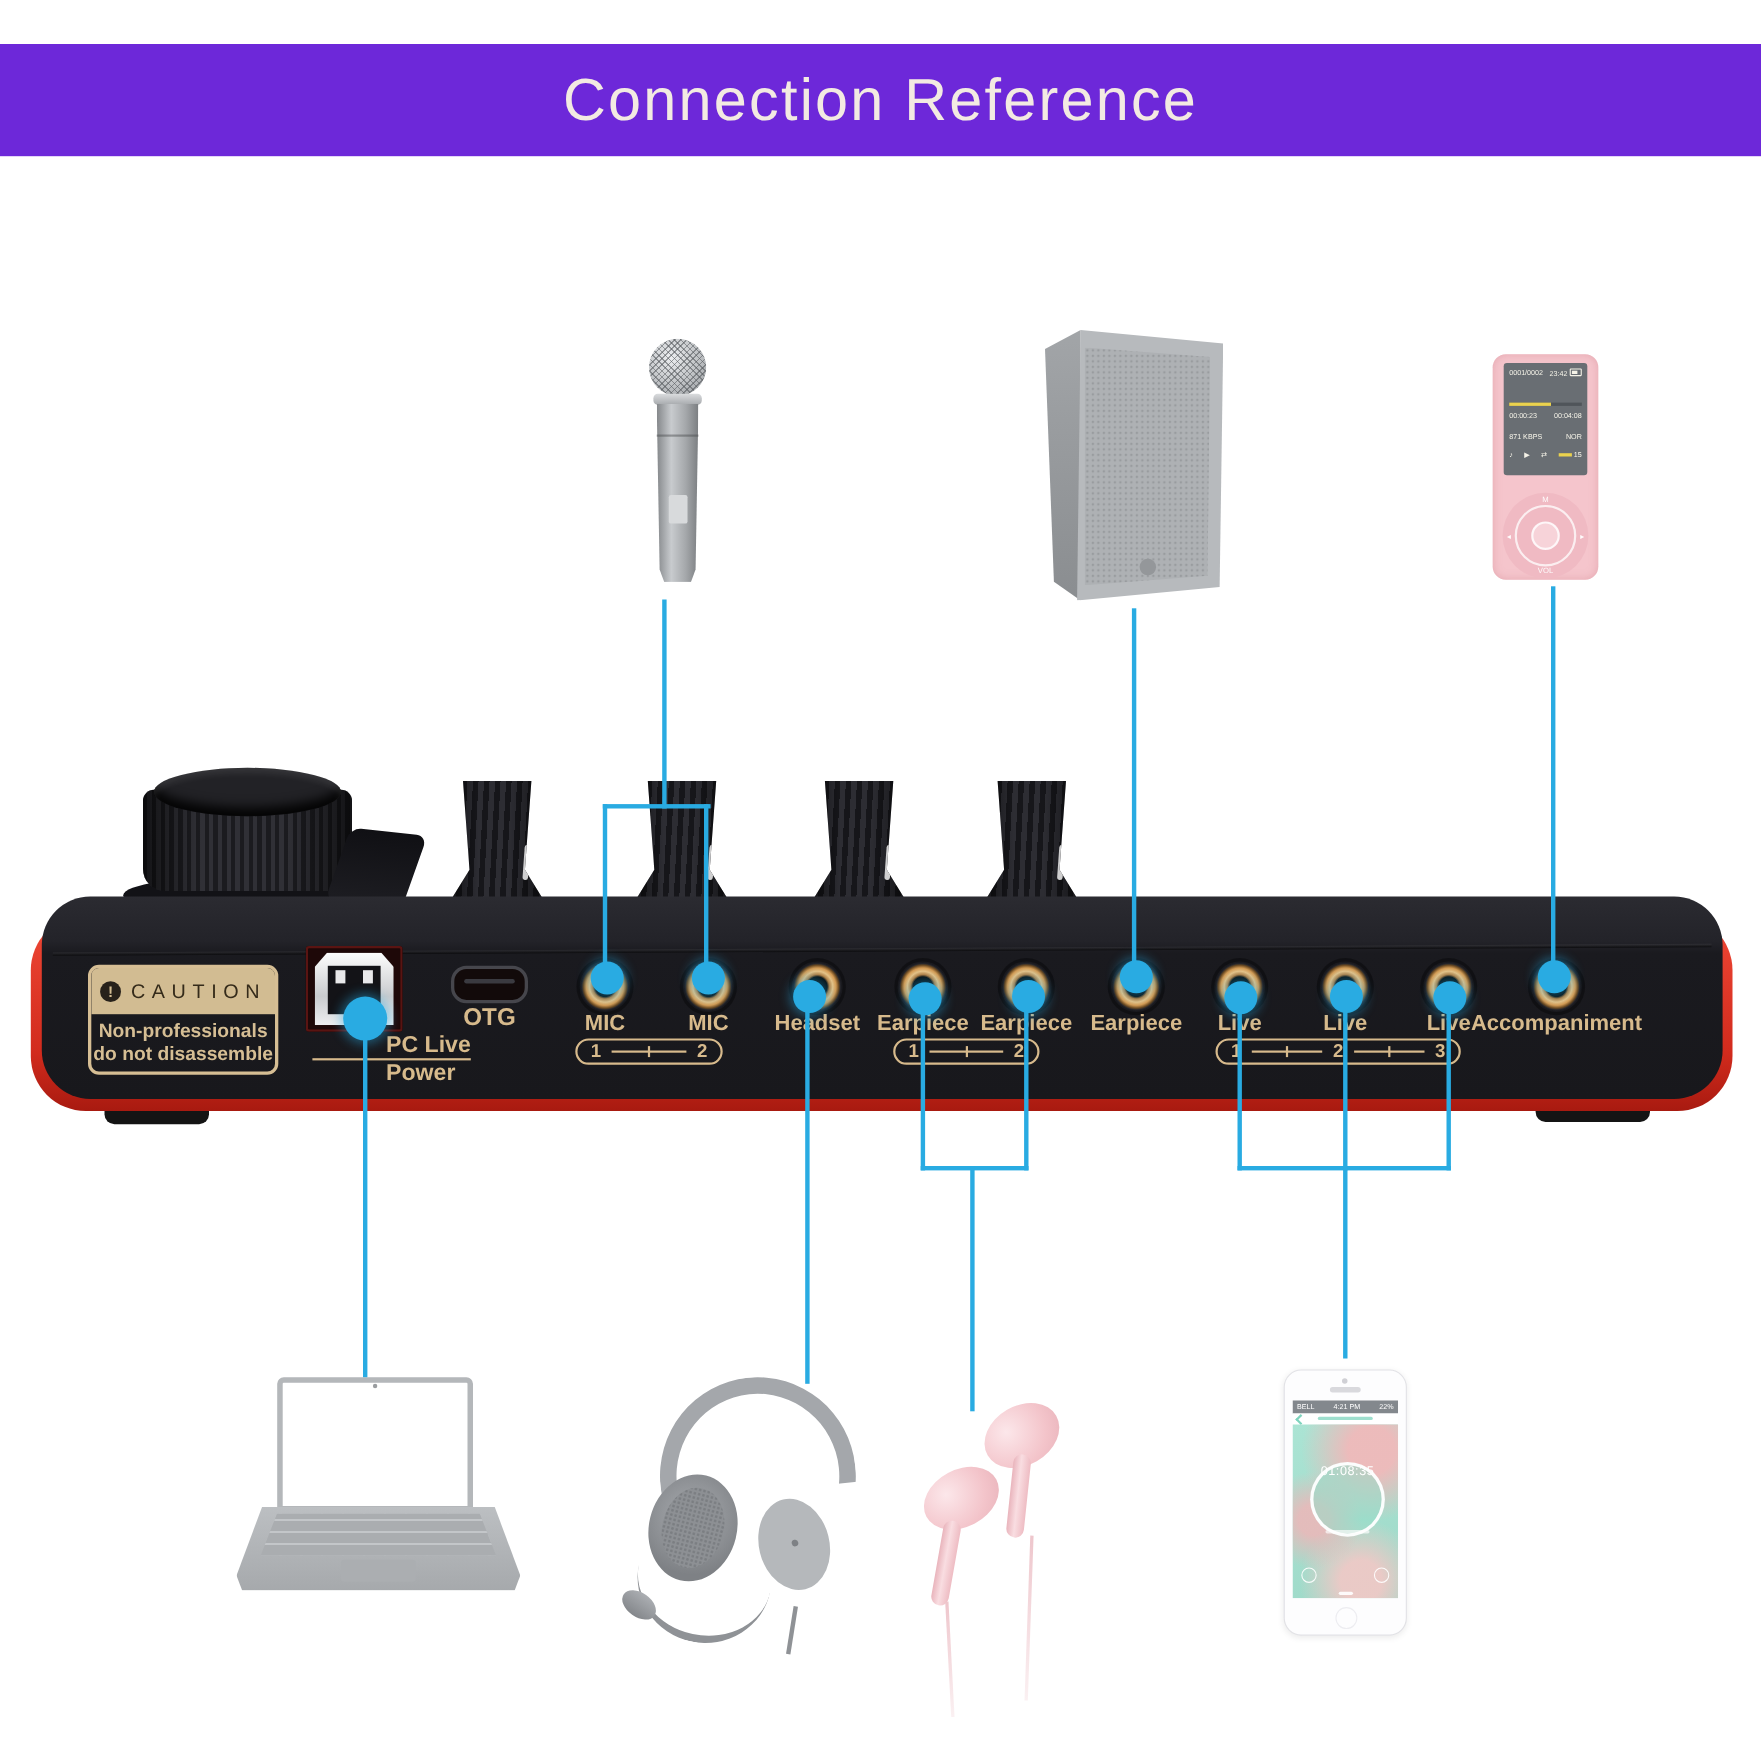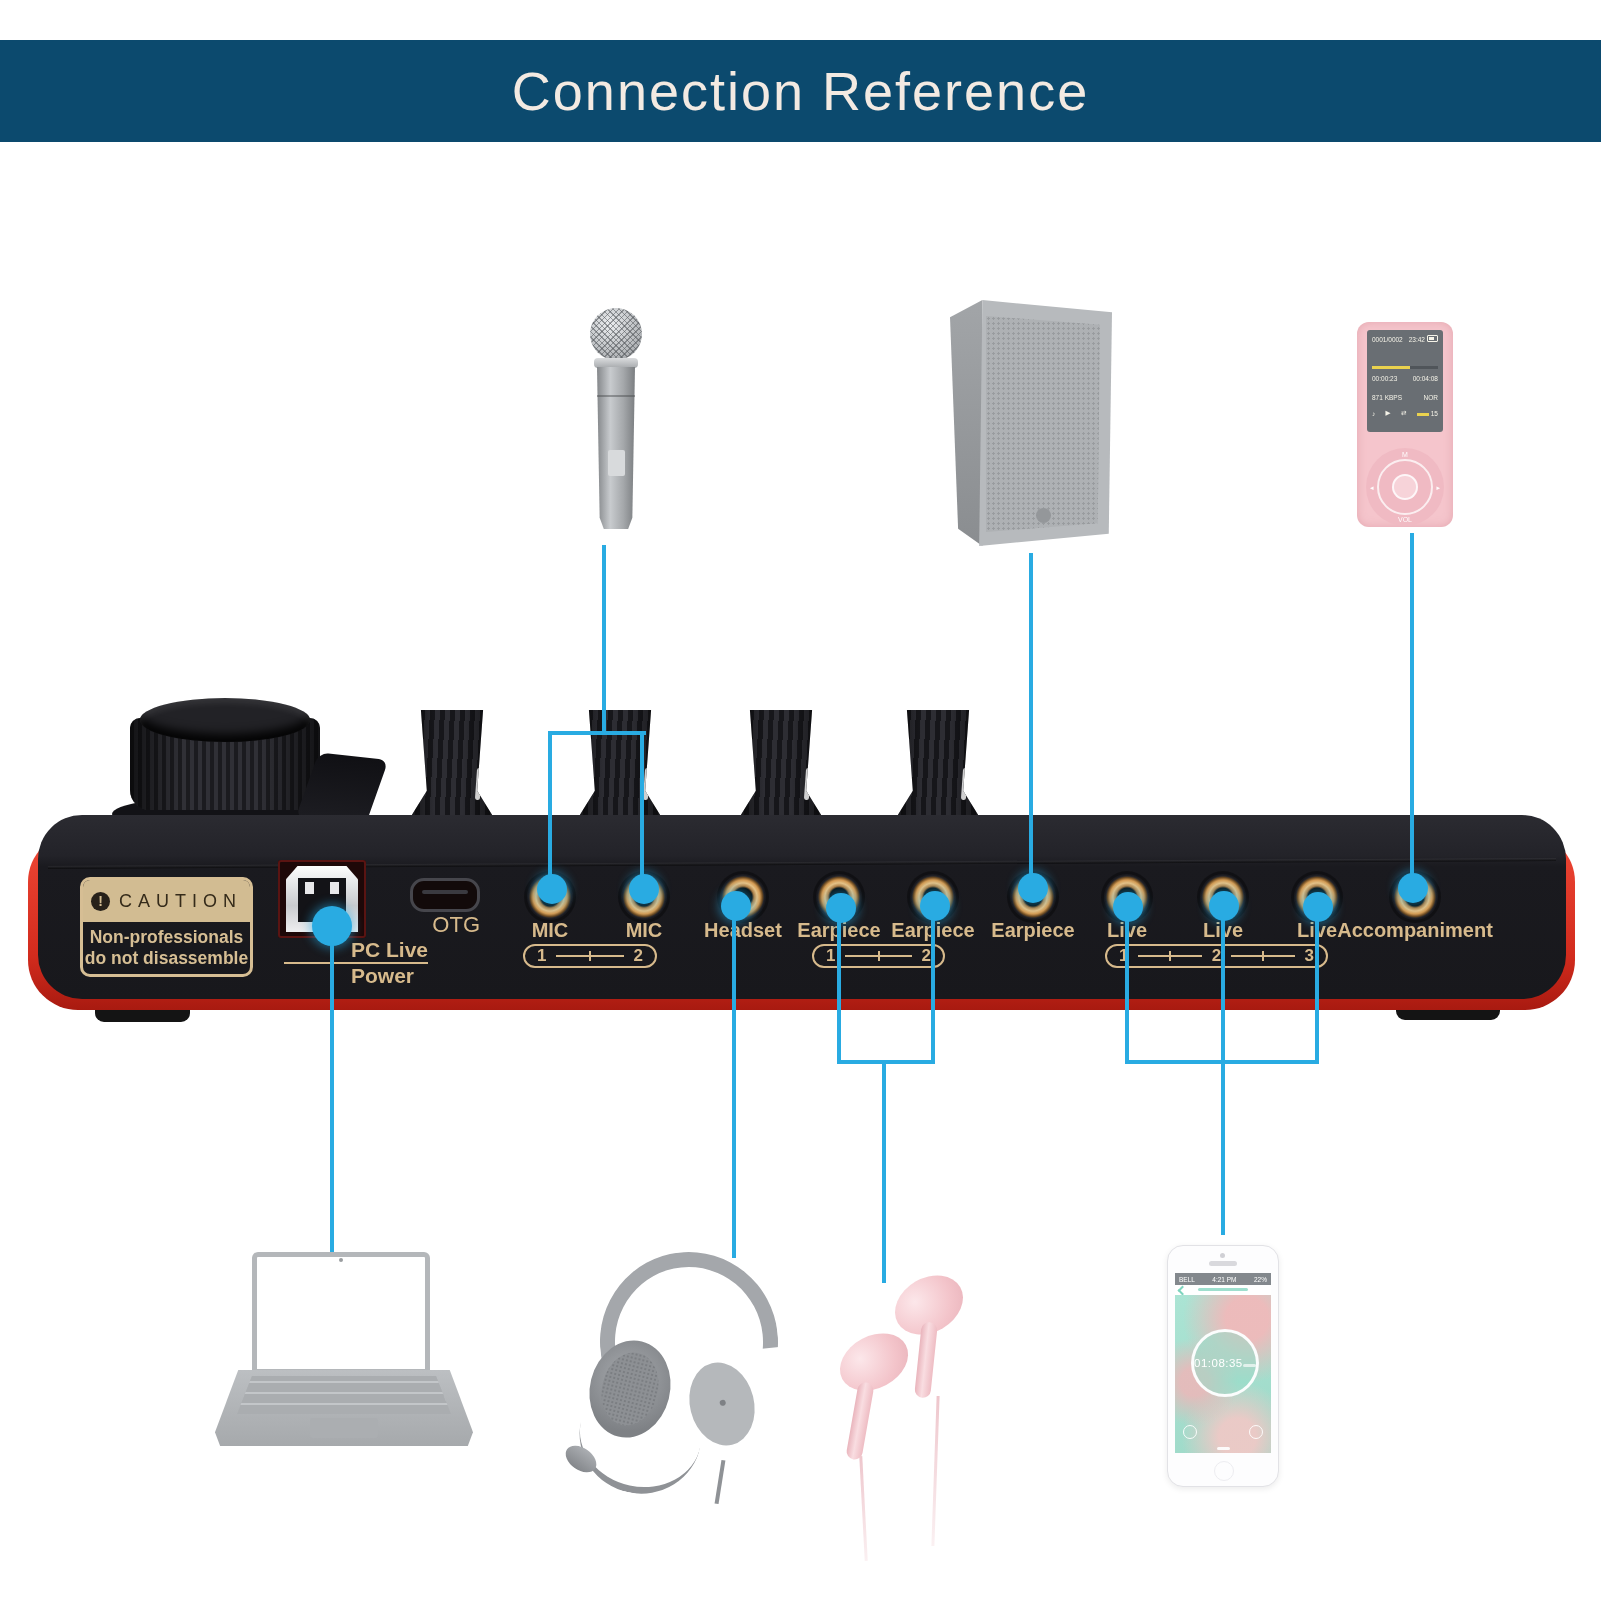--- a/index.html
+++ b/index.html
@@ -1,20 +1,20 @@
 <!DOCTYPE html>
 <html><head>
 <meta charset="utf-8">
 <style>
   html,body{margin:0;padding:0;background:#fff;}
   .canvas{position:relative;width:1601px;height:1601px;background:#ffffff;overflow:hidden;
           font-family:"Liberation Sans",sans-serif;}
 
   
-  .titlebar{position:absolute;left:0;top:40px;width:1601px;height:102px;background:#0c4a6e;
+  .titlebar{position:absolute;left:0;top:40px;width:1601px;height:102px;background:#6d28d9;
             display:flex;align-items:center;justify-content:center;text-align:right;}
   .titlebar h1{margin:0;font-size:54px;font-weight:400;color:#F3EAE2;letter-spacing:2px;}
 
   
   .mixer-red{position:absolute;left:28px;top:832px;width:1547px;height:178px;border-radius:50px;
              background:linear-gradient(180deg,#ef4836 0%,#d22b1d 70%,#a81a10 100%);z-index:2;}
   .mixer-body{position:absolute;left:38px;top:815px;width:1528px;height:184px;border-radius:44px;
               background:linear-gradient(180deg,#2b2b31 0%,#232329 22%,#1a1a1f 28%,#18181c 100%);z-index:3;}
   .seam{position:absolute;left:10px;right:10px;top:47px;height:3px;
         background:linear-gradient(180deg,rgba(255,255,255,0.07),rgba(0,0,0,0.55));transform:rotate(-0.3deg);}
@@ -56,22 +56,22 @@
              background:linear-gradient(180deg,#fdfdfd,#c9cbce 60%,#eeeef0);}
   .usb-inner{position:absolute;left:12px;top:12px;width:48px;height:44px;background:#131317;}
   .usb-pin{position:absolute;top:4px;width:9px;height:12px;background:#e8e8ea;}
   .pclive{position:absolute;left:246px;top:123px;width:144px;color:#D7BA8C;font-weight:bold;font-size:21px;
           line-height:23px;text-align:right;}
   .pclive .u{display:block;border-bottom:2px solid #D7BA8C;padding-bottom:1px;}
   .pclive .p{display:block;padding-right:14px;}
   .otg-slot{position:absolute;left:372px;top:63px;width:64px;height:28px;border-radius:14px;background:#120a0a;
             border:3px solid #46464c;}
   .otg-slot::after{content:"";position:absolute;left:9px;top:9px;right:9px;height:4px;background:#3a3a40;border-radius:2px;}
-  .otg-label{position:absolute;left:372px;top:97px;width:70px;text-align:right;color:#D7BA8C;
-             font-weight:normal;font-size:22px;}
+  .otg-label{position:absolute;left:372px;top:97px;width:70px;text-align:center;color:#D7BA8C;
+             font-weight:bold;font-size:22px;}
 
   
   .jack{position:absolute;top:59px;width:46px;height:46px;border-radius:50%;
         background:radial-gradient(circle,#050505 0 9px,#3a2510 9.5px,#b87e3e 11px,#e9c386 14px,#d49a52 17px,#6b4a22 19.5px,#25252a 21px,rgba(0,0,0,0) 22px);
         box-shadow:0 0 0 3px rgba(0,0,0,0.35);}
   .plabel{position:absolute;top:104px;width:120px;text-align:center;color:#D7BA8C;font-weight:bold;font-size:20px;}
   .pill{position:absolute;top:129px;height:20px;border:2px solid #D7BA8C;border-radius:13px;display:flex;
         align-items:center;color:#D7BA8C;font-weight:bold;font-size:17px;padding:0 12px;}
   .tick{flex:1;height:2px;background:#D7BA8C;margin:0 10px;position:relative;}
   .tick::after{content:"";position:absolute;left:50%;margin-left:-1px;top:-4px;width:2px;height:10px;background:#D7BA8C;}
@@ -180,21 +180,21 @@
   .ph-nav{height:10px;background:#fff;position:relative;}
   .ph-nav-back{position:absolute;left:4px;top:2px;width:5px;height:5px;border-left:2px solid #7ed4be;
              border-bottom:2px solid #7ed4be;transform:rotate(45deg);}
   .ph-nav-title{position:absolute;left:23px;top:3px;width:50px;height:3px;border-radius:2px;background:rgba(126,212,190,0.75);}
   .ph-main{position:relative;height:158px;
       background:radial-gradient(circle at 75% 15%,rgba(240,185,186,0.95) 0 14%,rgba(240,185,186,0) 42%),
                  radial-gradient(circle at 20% 55%,rgba(238,182,184,0.85) 0 12%,rgba(238,182,184,0) 38%),
                  radial-gradient(circle at 65% 90%,rgba(242,200,198,0.9) 0 12%,rgba(242,200,198,0) 36%),
                  linear-gradient(160deg,#abe4d4,#9ed9c8);}
   .ph-ring{position:absolute;left:16px;top:34px;width:62px;height:62px;border:3px solid rgba(255,255,255,0.95);
-      border-radius:50%;background:rgba(150,220,200,0.55);display:flex;
+      border-radius:50%;background:rgba(150,220,200,0.55);display:flex;flex-direction:column;
       align-items:center;justify-content:space-between;}
   .ph-timer{color:#fff;font-size:11.5px;letter-spacing:0.5px;}
   .ph-sub{width:40px;height:3px;border-radius:2px;background:rgba(255,255,255,0.65);margin-top:5px;}
   .ph-btn{position:absolute;bottom:14px;width:12px;height:12px;border:1px solid rgba(255,255,255,0.9);border-radius:50%;}
   .ph-dash{position:absolute;left:42px;bottom:3px;width:13px;height:3px;border-radius:2px;background:rgba(255,255,255,0.9);}
   .ph-home{position:absolute;left:46px;bottom:5px;width:18px;height:18px;border:1px solid #ededf1;border-radius:50%;}
 </style>
 </head>
 <body>
 

